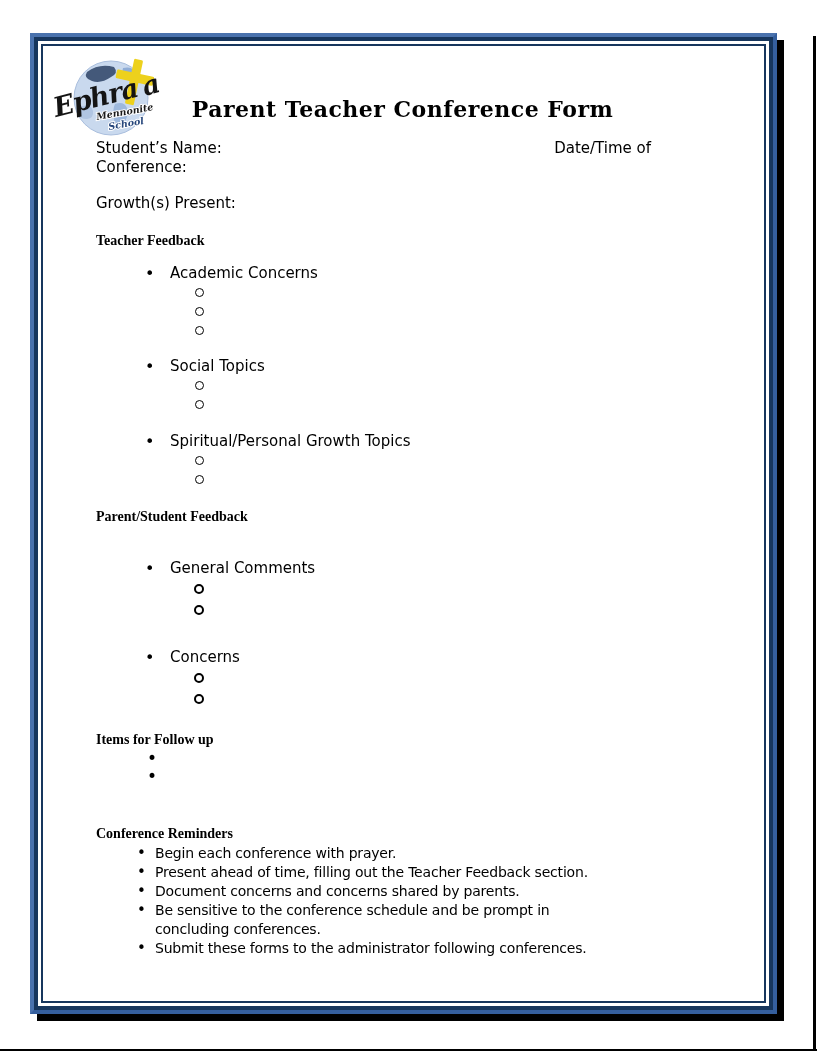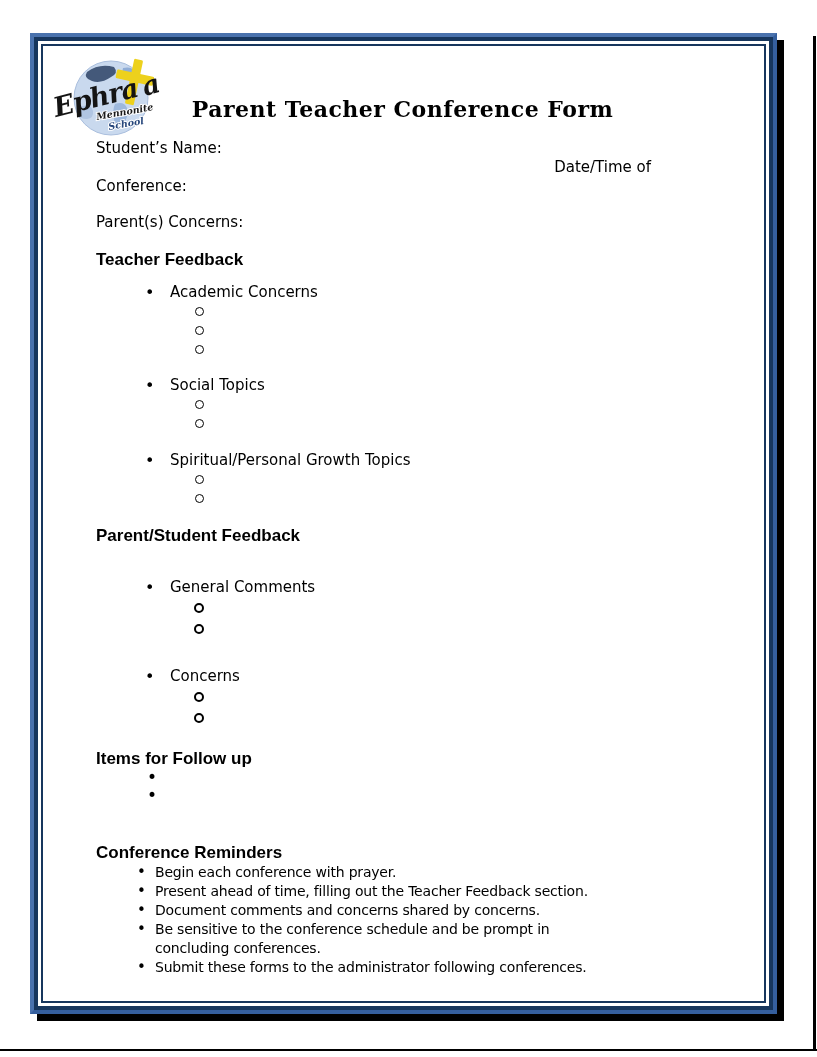--- a/index.html
+++ b/index.html
@@ -24,27 +24,27 @@
 
   .logo { position:absolute; left:10px; top:8px; width:112px; height:84px; }
 
   .title {
     margin-top:50px; text-align:center;
     font-family:"DejaVu Serif", serif; font-weight:bold;
     font-size:22px; line-height:26px; letter-spacing:0.5px;
   }
 
   .body-txt { font-size:15px; line-height:19px; }
-  .row-name { display:flex; margin-top:17px;flex-direction:column; }
+  .row-name { display:flex; margin-top:17px; }
   .dt-label { margin-left:auto; margin-right:58px; }
   .parents  { margin-top:17px; }
 
   .h {
-    font-family:Liberation Sans, sans-serif; font-weight:bold;
-    font-size:17px; line-height:21px;
+    font-family:Liberation Serif, serif; font-weight:bold;
+    font-size:14px; line-height:21px;
   }
   .mt17 { margin-top:17px; } .mt15 { margin-top:13px; } .mt16 { margin-top:32px; }
   .mt18 { margin-top:18px; } .mt20 { margin-top:28px; } .mt36 { margin-top:20px; }
   .mt37 { margin-top:37px; }
 
   .topic { position:relative; padding-left:74px; font-size:15px; line-height:19px; }
   .topic::before { content:"\2022"; position:absolute; left:49px; top:0; font-size:16px; }
 
   .sub { height:19px; position:relative; }
   .sub .o {
@@ -98,21 +98,21 @@
         </svg>
 
         <div class="title">Parent Teacher Conference Form</div>
 
         <div class="row-name body-txt">
           <span>Student’s Name:</span>
           <span class="dt-label">Date/Time of</span>
         </div>
         <div class="body-txt">Conference:</div>
 
-        <div class="body-txt parents">Parent(s) Concerns:</div>
+        <div class="body-txt parents">Growth(s) Present:</div>
 
         <div class="h mt17">Teacher Feedback</div>
 
         <div class="topic mt15">Academic Concerns</div>
         <div class="sub">
             <span class="o"></span>
           </div>
         <div class="sub">
             <span class="o"></span>
           </div>
@@ -154,21 +154,21 @@
             <span class="o"></span>
           </div>
 
         <div class="h mt36">Items for Follow up</div>
         <div class="fb"></div>
         <div class="fb"></div>
 
         <div class="h mt37">Conference Reminders</div>
         <div class="rem-item">Begin each conference with prayer.</div>
         <div class="rem-item">Present ahead of time, filling out the Teacher Feedback section.</div>
-        <div class="rem-item">Document comments and concerns shared by concerns.</div>
+        <div class="rem-item">Document concerns and concerns shared by parents.</div>
         <div class="rem-item">Be sensitive to the conference schedule and be prompt in
 concluding conferences.</div>
         <div class="rem-item">Submit these forms to the administrator following conferences.</div>
 
       </div>
     </div>
   </div>
 </div>
 
 </body></html>

